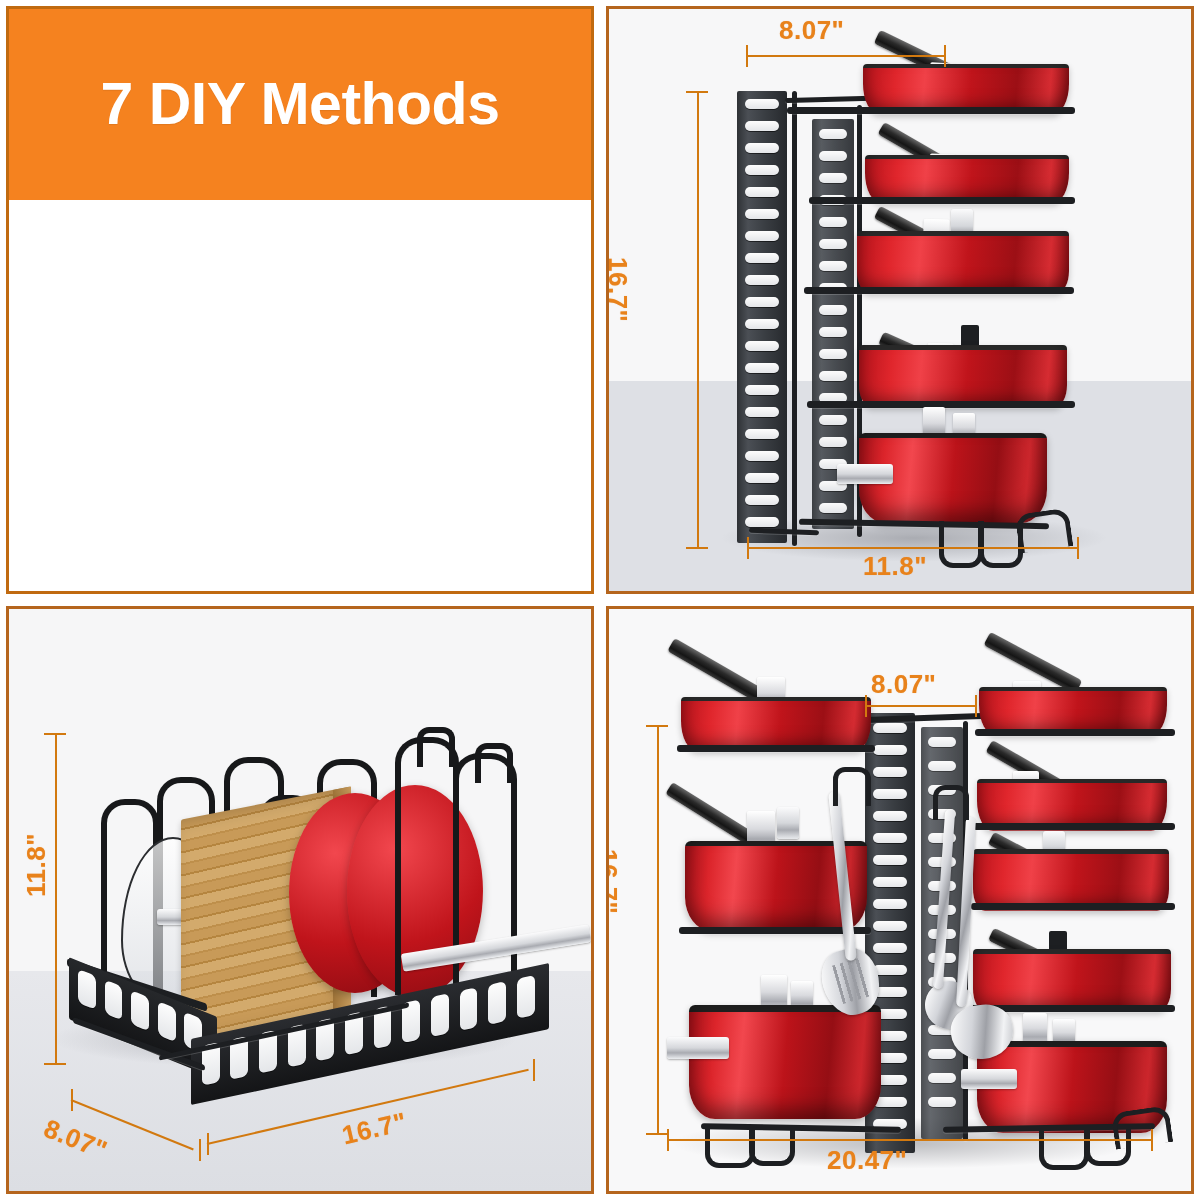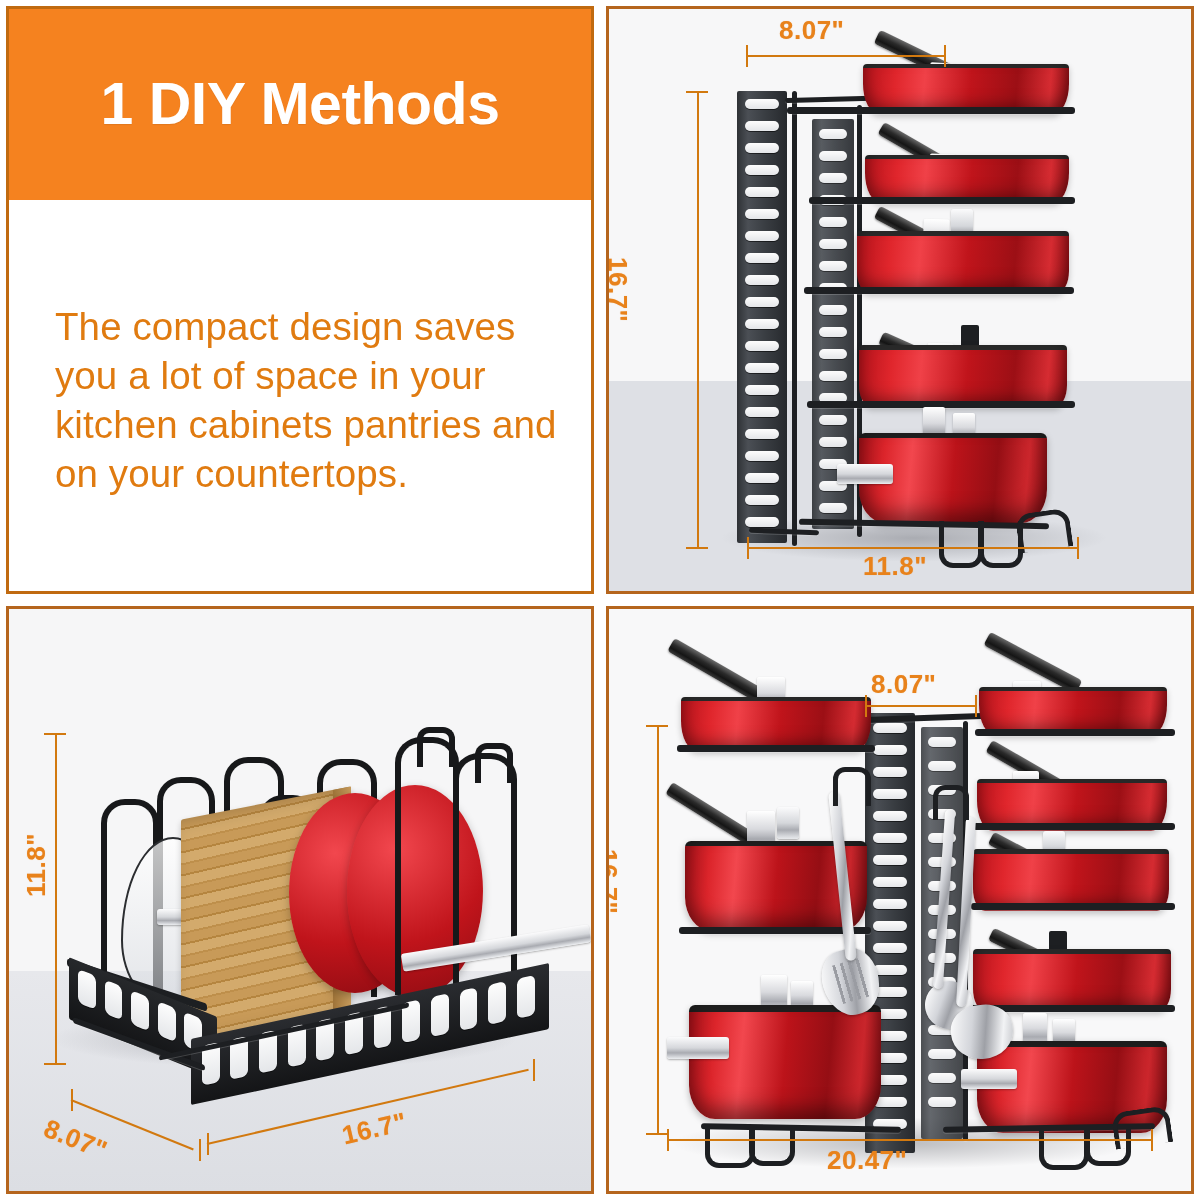--- a/index.html
+++ b/index.html
@@ -147,23 +147,22 @@
   }
 </style>
 </head>
 <body>
 
 <div class="sheet">
 
   <div class="panel p1">
     <div class="frame">
       <div class="hdr">
-        <div class="title">1 DIY Methods</div>
+        <div class="title">7 DIY Methods</div>
       </div>
-      <div class="bodytext">The compact design saves you a lot of space in your kitchen cabinets pantries and on your countertops.</div>
     </div>
   </div>
 
   <div class="panel p2">
     <div class="frame">
       <div class="scene">
         <div class="floor" style="height:210px"></div>
 
         <div class="shadowblob" style="left:110px;top:505px;width:390px;height:48px"></div>
 

